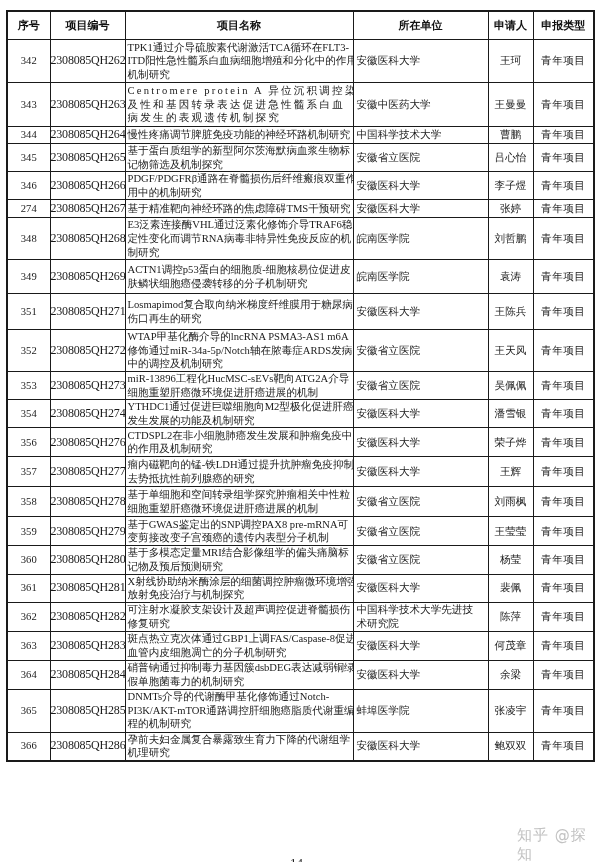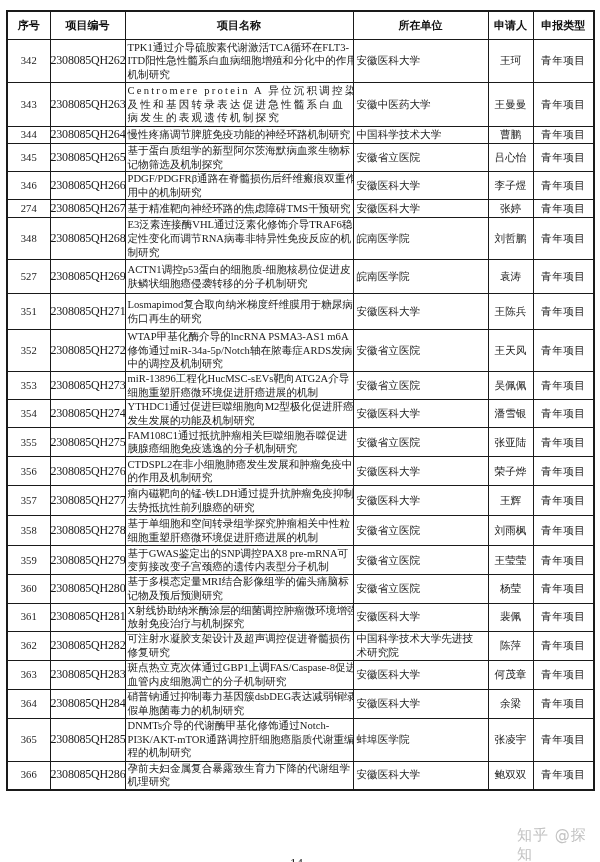--- a/index.html
+++ b/index.html
@@ -106,21 +106,21 @@
       <td class="c-no">348</td>
       <td class="c-code">2308085QH268</td>
       <td class="c-name">E3泛素连接酶VHL通过泛素化修饰介导TRAF6稳
 定性变化而调节RNA病毒非特异性免疫反应的机
 制研究</td>
       <td class="c-unit">皖南医学院</td>
       <td class="c-app">刘哲鹏</td>
       <td class="c-type">青年项目</td>
     </tr>
     <tr style="height:34px">
-      <td class="c-no">527</td>
+      <td class="c-no">349</td>
       <td class="c-code">2308085QH269</td>
       <td class="c-name">ACTN1调控p53蛋白的细胞质-细胞核易位促进皮
 肤鳞状细胞癌侵袭转移的分子机制研究</td>
       <td class="c-unit">皖南医学院</td>
       <td class="c-app">袁涛</td>
       <td class="c-type">青年项目</td>
     </tr>
     <tr style="height:36px">
       <td class="c-no">351</td>
       <td class="c-code">2308085QH271</td>
@@ -149,29 +149,20 @@
       <td class="c-app">吴佩佩</td>
       <td class="c-type">青年项目</td>
     </tr>
     <tr style="height:28px">
       <td class="c-no">354</td>
       <td class="c-code">2308085QH274</td>
       <td class="c-name">YTHDC1通过促进巨噬细胞向M2型极化促进肝癌
 发生发展的功能及机制研究</td>
       <td class="c-unit">安徽医科大学</td>
       <td class="c-app">潘雪银</td>
-      <td class="c-type">青年项目</td>
-    </tr>
-    <tr style="height:29px">
-      <td class="c-no">355</td>
-      <td class="c-code">2308085QH275</td>
-      <td class="c-name">FAM108C1通过抵抗肿瘤相关巨噬细胞吞噬促进
-胰腺癌细胞免疫逃逸的分子机制研究</td>
-      <td class="c-unit">安徽省立医院</td>
-      <td class="c-app">张亚陆</td>
       <td class="c-type">青年项目</td>
     </tr>
     <tr style="height:29px">
       <td class="c-no">356</td>
       <td class="c-code">2308085QH276</td>
       <td class="c-name">CTDSPL2在非小细胞肺癌发生发展和肿瘤免疫中
 的作用及机制研究</td>
       <td class="c-unit">安徽医科大学</td>
       <td class="c-app">荣子烨</td>
       <td class="c-type">青年项目</td>

